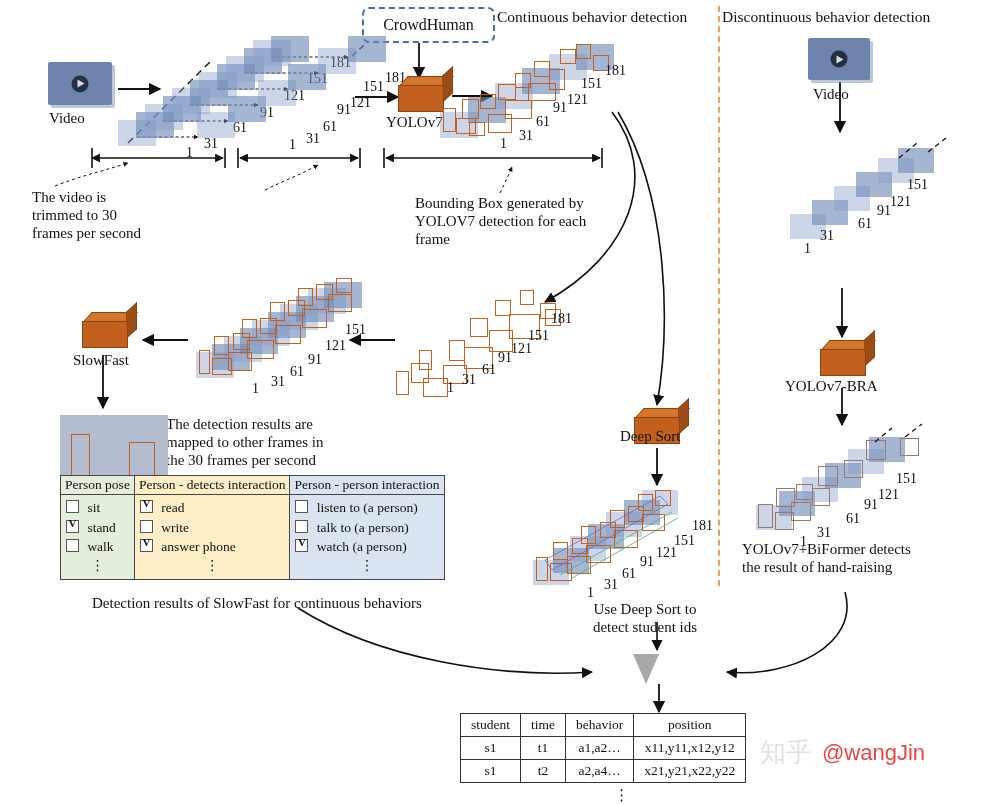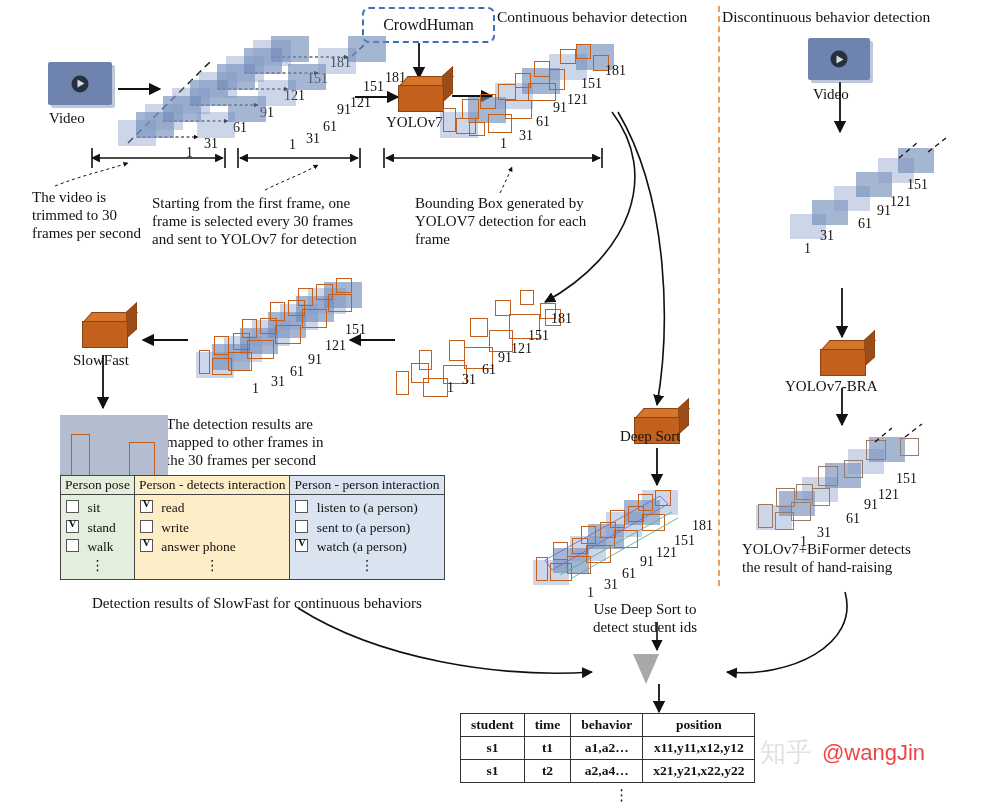--- a/index.html
+++ b/index.html
@@ -142,21 +142,21 @@
   table.result{
     position:absolute;
     border-collapse:collapse;
     font-size:13.5px;
     font-family:"Liberation Serif",serif;
     background:#fff;
   }
   table.result th,table.result td{
     border:1px solid #333;
     text-align:center;
-    font-weight:bold;
+    font-weight:normal;
     padding:3px 10px;
     white-space:nowrap;
     margin-top:48px;
   }
 
   
   .funnel{
     position:absolute;
     width:0;height:0;
     border-left:13px solid transparent;
@@ -342,23 +342,20 @@
   <div class="txt num" style="left:519px;top:128px;">31</div>
   <div class="txt num" style="left:536px;top:114px;">61</div>
   <div class="txt num" style="left:553px;top:100px;">91</div>
   <div class="txt num" style="left:567px;top:92px;">121</div>
   <div class="txt num" style="left:581px;top:76px;">151</div>
   <div class="txt num" style="left:605px;top:63px;">181</div>
 
   <div class="txt body14" style="left:8px;top:188px;width:140px;margin-left:24px;">The video is
 trimmed to 30
 frames per second</div>
-  <div class="txt body14" style="left:152px;top:194px;width:268px;">Starting from the first frame, one
-frame is selected every 30 frames
-and sent to YOLOv7 for detection</div>
   <div class="txt body14" style="left:415px;top:194px;width:220px;">Bounding Box generated by
 YOLOV7 detection for each
 frame</div>
 
   <div>
     <div class="bbox" style="left:396px;top:371px;width:11px;height:22px;"></div>
     <div class="bbox" style="left:411px;top:363px;width:16px;height:18px;"></div>
     <div class="bbox" style="left:423px;top:378px;width:23px;height:17px;"></div>
     <div class="bbox" style="left:419px;top:350px;width:11px;height:18px;"></div>
     <div class="bbox" style="left:443px;top:365px;width:22px;height:17px;"></div>
@@ -471,21 +468,21 @@
           </div>
           <div class="dots">⋮</div>
         </td>
         <td class="cat-blue">
           <div class="catrow">
             <span class="chk"></span>
             <span>listen to (a person)</span>
           </div>
           <div class="catrow">
             <span class="chk"></span>
-            <span>sent to (a person)</span>
+            <span>talk to (a person)</span>
           </div>
           <div class="catrow">
             <span class="chk on"></span>
             <span>watch (a person)</span>
           </div>
           <div class="dots">⋮</div>
         </td>
       </tr>
     </tbody>
   </table>

